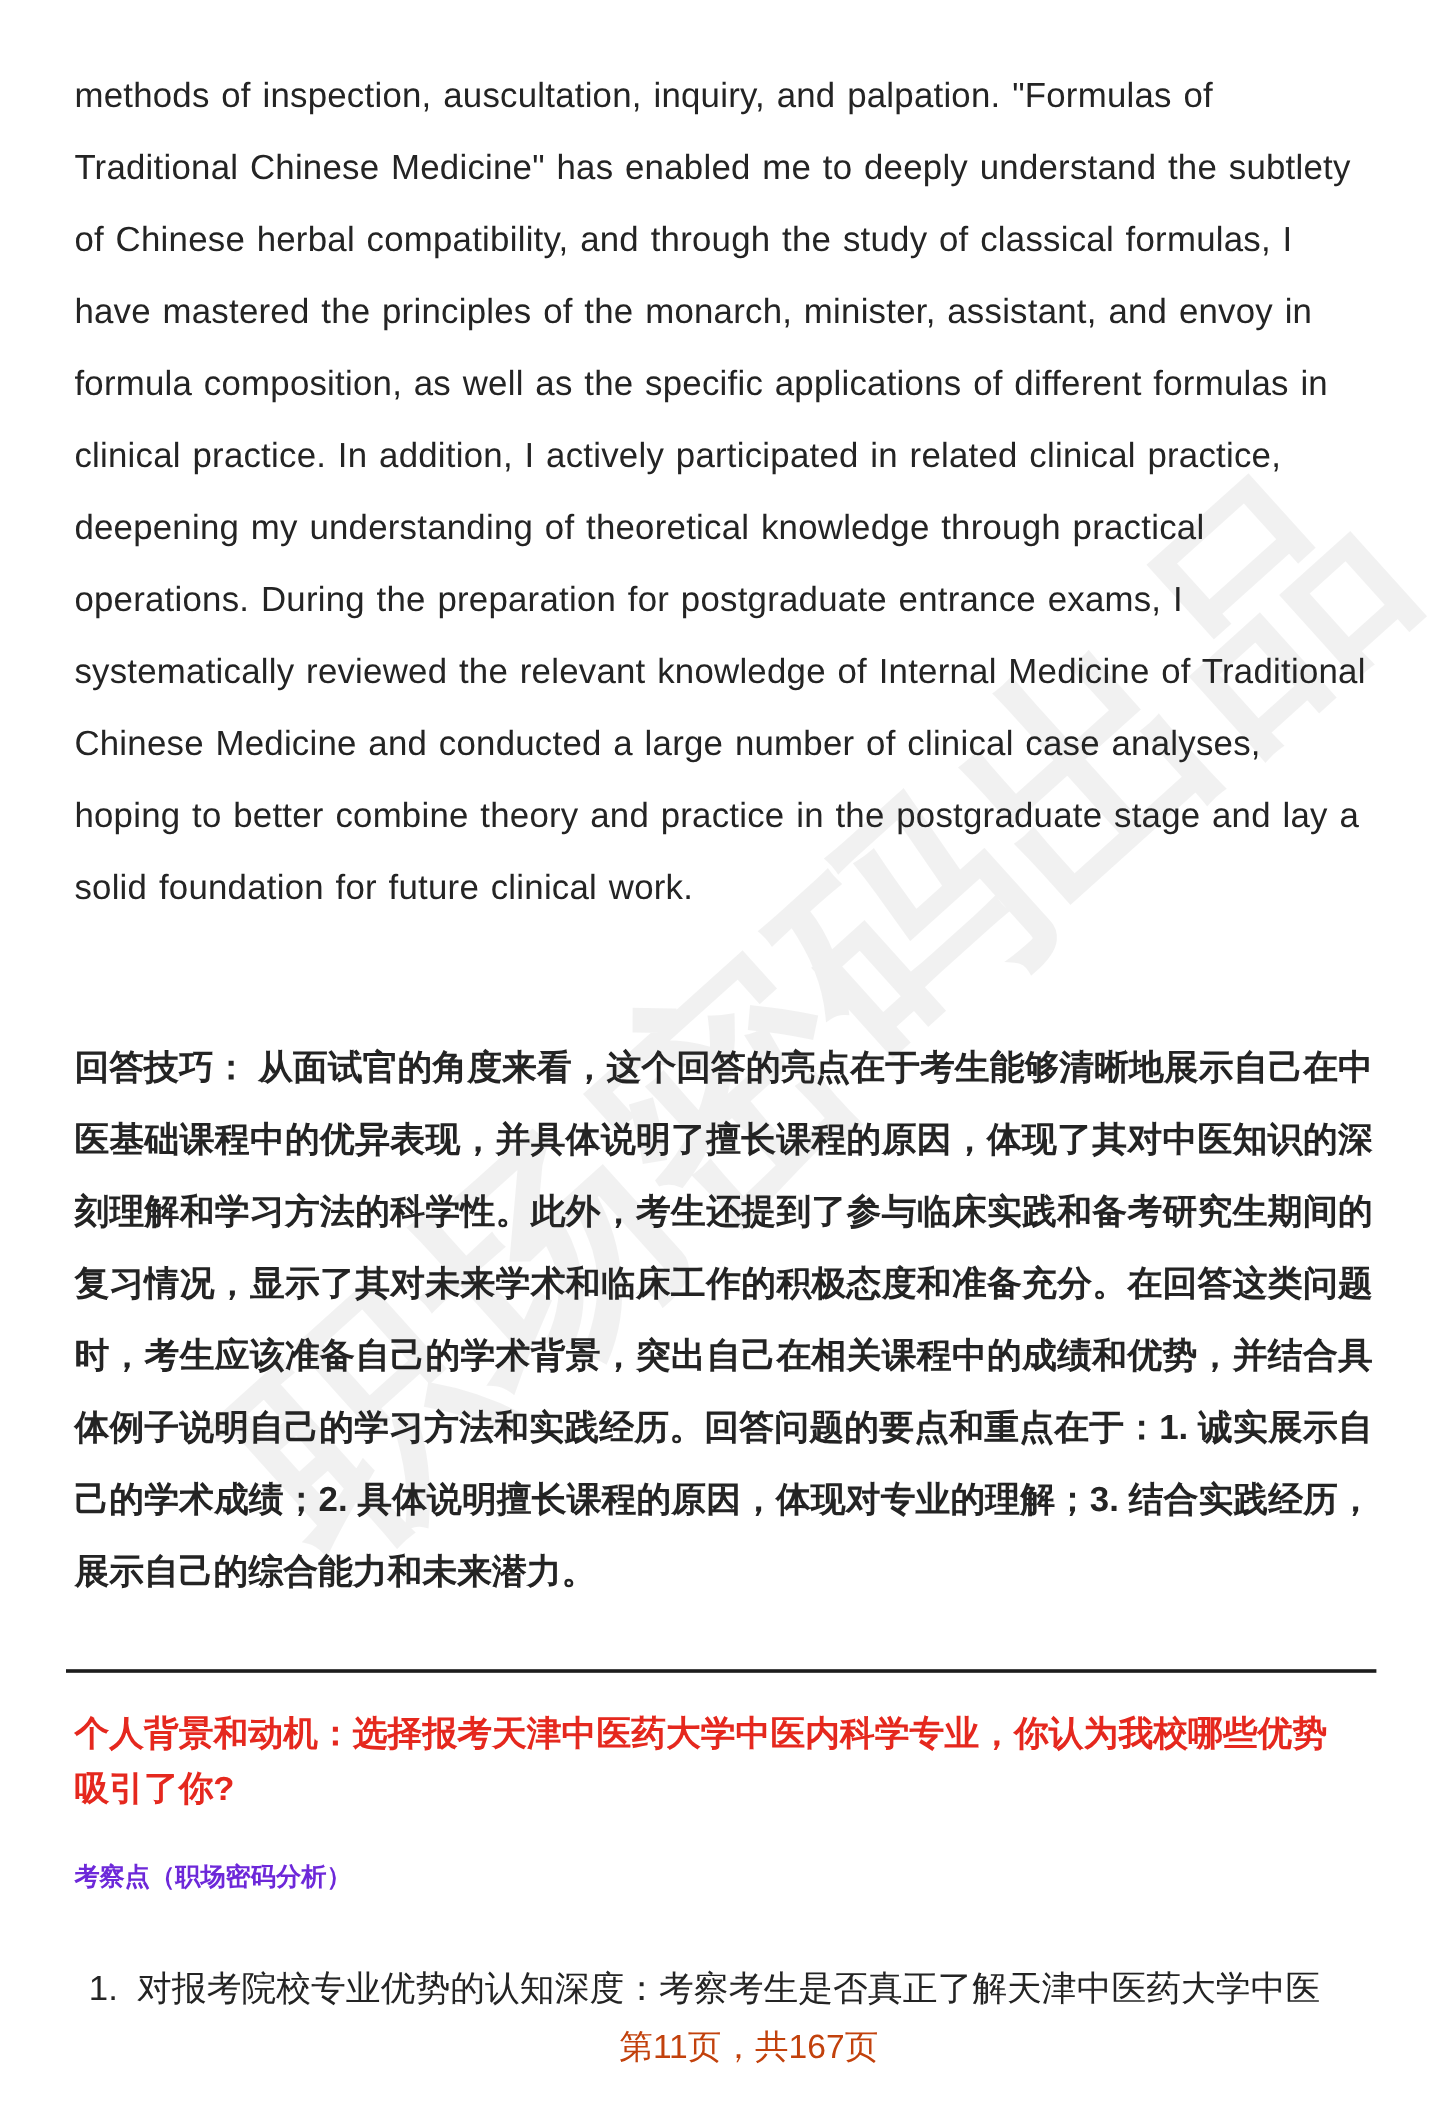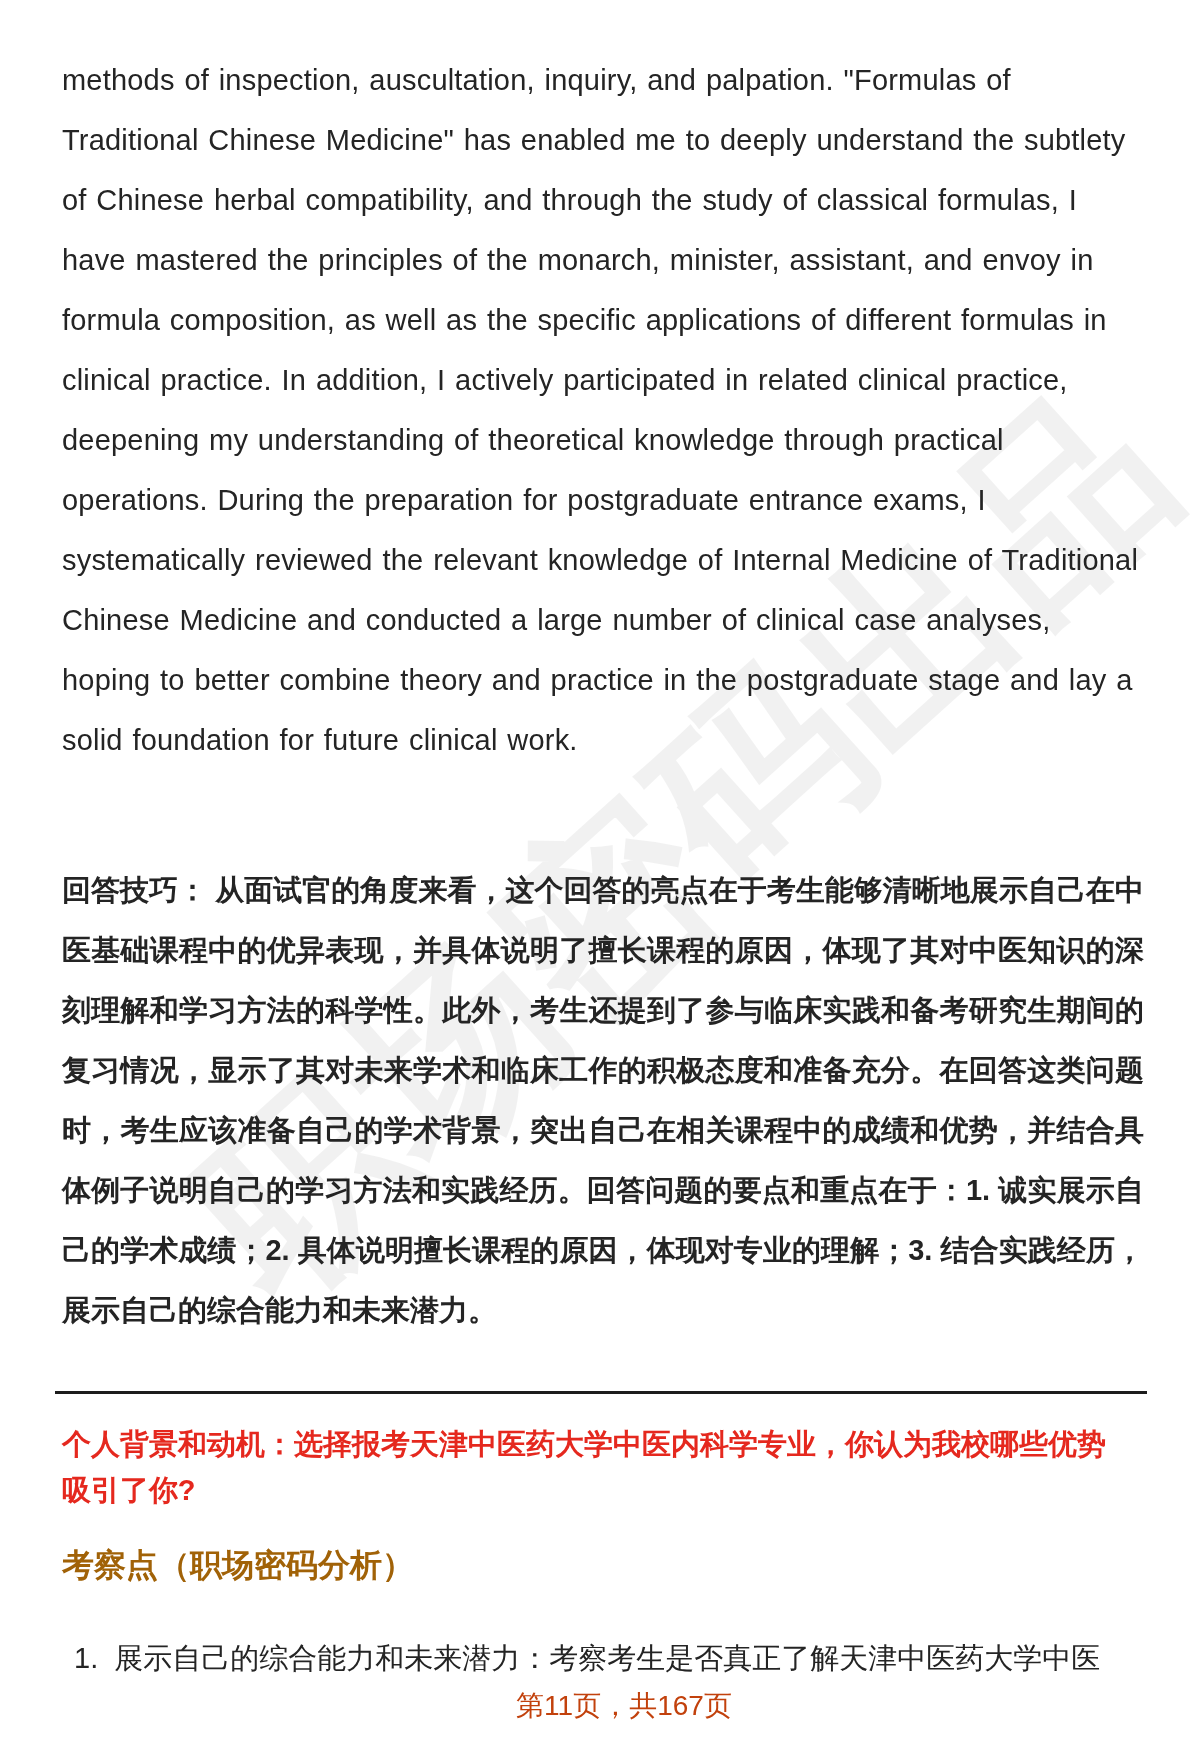--- a/index.html
+++ b/index.html
@@ -78,24 +78,24 @@
     line-height: 46px;
     font-weight: 700;
     color: #e5281e;
     font-family: Liberation Mono, monospace;
   }
   .heading-points {
     position: absolute;
     left: 62px;
     top: 1545px;
     width: 1080px;
-    font-size: 32px;
+    font-size: 21px;
     line-height: 40px;
     font-weight: 700;
-    color: #a16207;
+    color: #6d28d9;
   }
   .list-item {
     position: absolute;
     left: 74px;
     top: 1638px;
     width: 1090px;
     font-size: 29px;
     line-height: 40px;
     color: #242424;
     white-space: nowrap;
@@ -131,19 +131,19 @@
     <div class="para-cn">回答技巧： 从面试官的角度来看，这个回答的亮点在于考生能够清晰地展示自己在中医基础课程中的优异表现，并具体说明了擅长课程的原因，体现了其对中医知识的深刻理解和学习方法的科学性。此外，考生还提到了参与临床实践和备考研究生期间的复习情况，显示了其对未来学术和临床工作的积极态度和准备充分。在回答这类问题时，考生应该准备自己的学术背景，突出自己在相关课程中的成绩和优势，并结合具体例子说明自己的学习方法和实践经历。回答问题的要点和重点在于：1. 诚实展示自己的学术成绩；2. 具体说明擅长课程的原因，体现对专业的理解；3. 结合实践经历，展示自己的综合能力和未来潜力。</div>
 
     <div class="divider"></div>
 
     <div class="heading-question">个人背景和动机：选择报考天津中医药大学中医内科学专业，你认为我校哪些优势吸引了你?</div>
 
     <div class="heading-points">考察点（职场密码分析）</div>
 
     <div class="list-item">
       <span class="num">1.</span>
-      <span class="txt">展示自己的综合能力和未来潜力：考察考生是否真正了解天津中医药大学中医</span>
+      <span class="txt">对报考院校专业优势的认知深度：考察考生是否真正了解天津中医药大学中医</span>
     </div>
 
     <div class="footer">第11页，共167页</div>
 
   </div>
 </div>
 
 </body></html>

